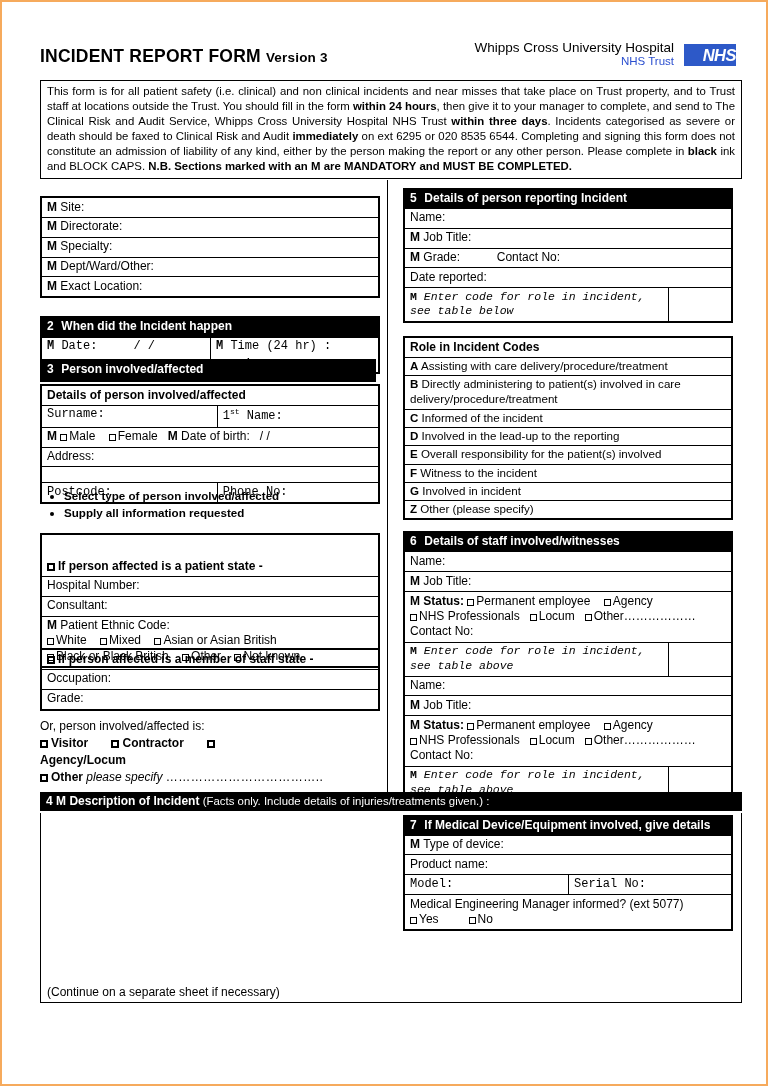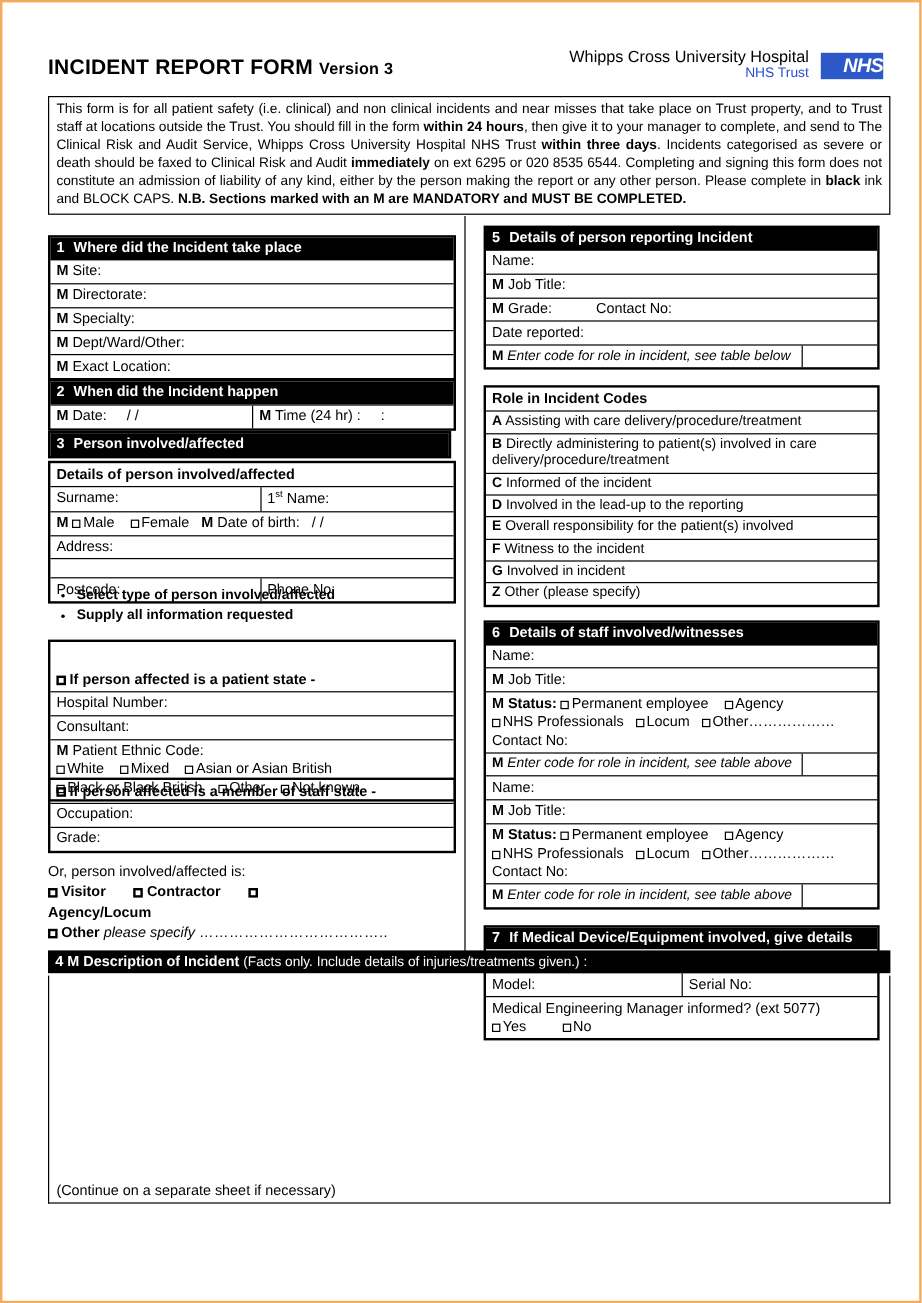--- a/index.html
+++ b/index.html
@@ -55,21 +55,21 @@
   .barhead .num{display:inline-block;min-width:11px;}
   .row{
     border-top:1px solid #000;font-size:12px;padding:1.5px 5px 2px 5px;
     line-height:1.28;box-sizing:border-box;min-height:17px;
   }
   .row.first{border-top:none;}
   .m{font-weight:bold;}
   .split{display:flex;}
   .split > div{box-sizing:border-box;padding:1.5px 5px 2px 5px;font-size:12px;line-height:1.28;}
   .split > div + div{border-left:1px solid #000;}
-  .sep{border-top:1px solid #000;}
+  .sep{border-top:1px solid #000;font-family:Liberation Mono, monospace;}
 
   .cb{
     display:inline-block;width:7px;height:7px;border:1.4px solid #000;
     box-sizing:border-box;margin-right:2px;vertical-align:-1px;
   }
   .cbB{
     display:inline-block;width:8px;height:8px;border:2px solid #000;
     box-sizing:border-box;margin-right:3px;vertical-align:-1px;
   }
   .ital{font-style:italic;}
@@ -136,24 +136,20 @@
 
   <div class="intro">
     <span>This form is for all patient safety (i.e. clinical) and non clinical incidents and near misses that take place on Trust property, and to Trust staff at locations outside the Trust. You should fill in the form </span><b>within 24 hours</b><span>, then give it to your manager to complete, and send to The Clinical Risk and Audit Service, Whipps Cross University Hospital NHS Trust </span><b>within three days</b><span>. Incidents categorised as severe or death should be faxed to Clinical Risk and Audit </span><b>immediately</b><span> on ext 6295 or 020 8535 6544. Completing and signing this form does not constitute an admission of liability of any kind, either by the person making the report or any other person. Please complete in </span><b>black</b><span> ink and BLOCK CAPS.  </span><b>N.B. Sections marked with an M are MANDATORY and MUST BE COMPLETED.</b>
   </div>
 
   <div class="divider"></div>
 
   <div class="colL">
 
     <div class="blk sec1">
-      <div class="barhead">
-        <span class="num">1</span>
-        <span>Where did the Incident take place</span>
-      </div>
       <div class="row first"><span class="m">M</span> <span>Site:</span></div>
       <div class="row"><span class="m">M</span> <span>Directorate:</span></div>
       <div class="row"><span class="m">M</span> <span>Specialty:</span></div>
       <div class="row"><span class="m">M</span> <span>Dept/Ward/Other:</span></div>
       <div class="row"><span class="m">M</span> <span>Exact Location:</span></div>
     </div>
 
     <div class="blk sec2">
       <div class="barhead">
         <span class="num">2</span>
@@ -336,20 +332,21 @@
         <div class="bx"></div>
       </div>
     </div>
 
     <div class="blk sec7">
       <div class="barhead">
         <span class="num">7</span>
         <span>If Medical Device/Equipment involved, give details</span>
       </div>
       <div class="row first"><span class="m">M</span> <span>Type of device:</span></div>
+      <div class="row">Product name:</div>
       <div class="split sep">
         <div style="width:50%">Model:</div>
         <div style="width:50%">Serial No:</div>
       </div>
       <div class="row">
         <div>Medical Engineering Manager informed? (ext 5077)</div>
         <div>
           <span class="cb"></span><span>Yes</span>
           &nbsp;&nbsp;&nbsp;&nbsp;&nbsp;&nbsp;&nbsp;&nbsp;<span class="cb"></span><span>No</span>
         </div>

